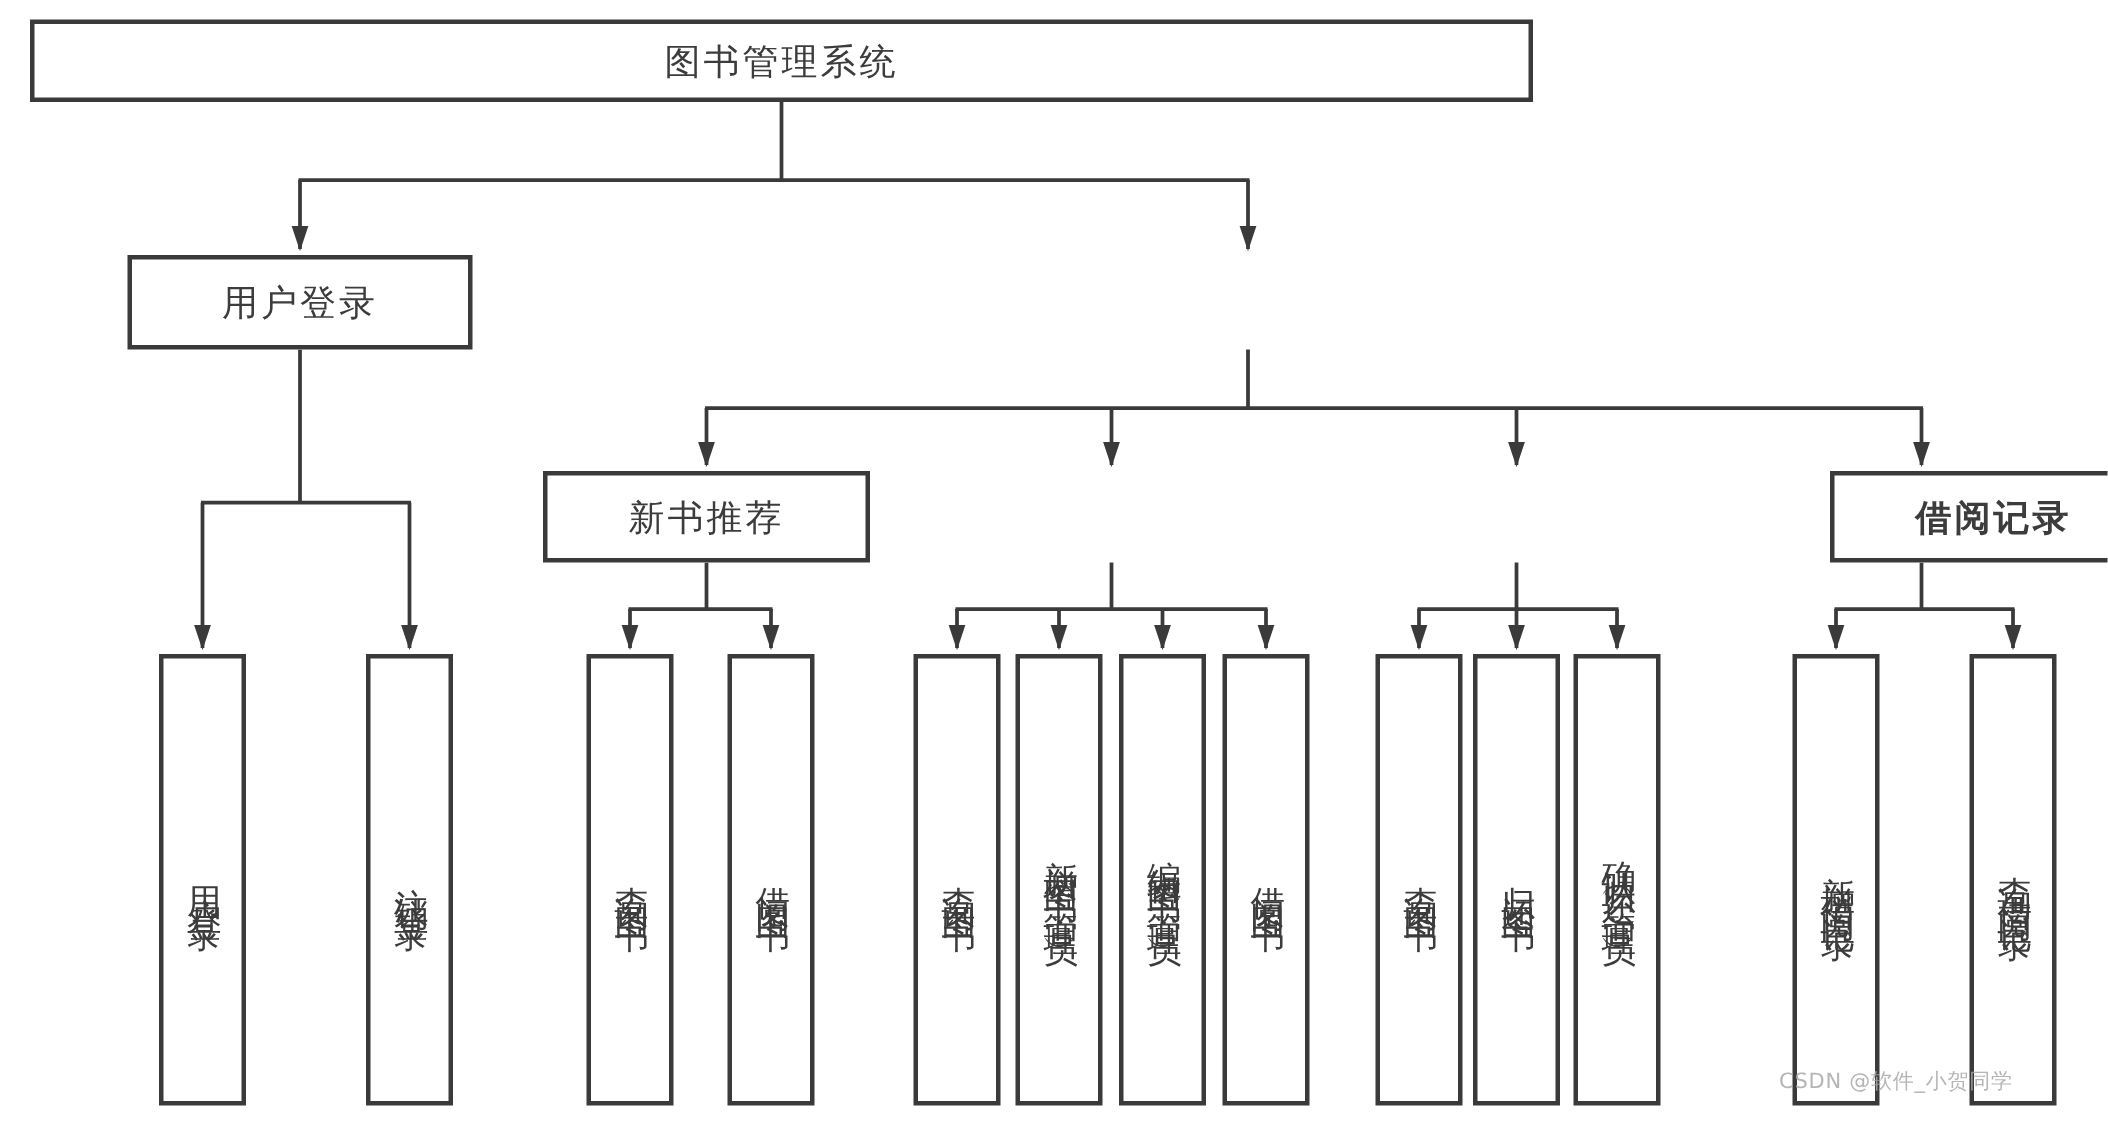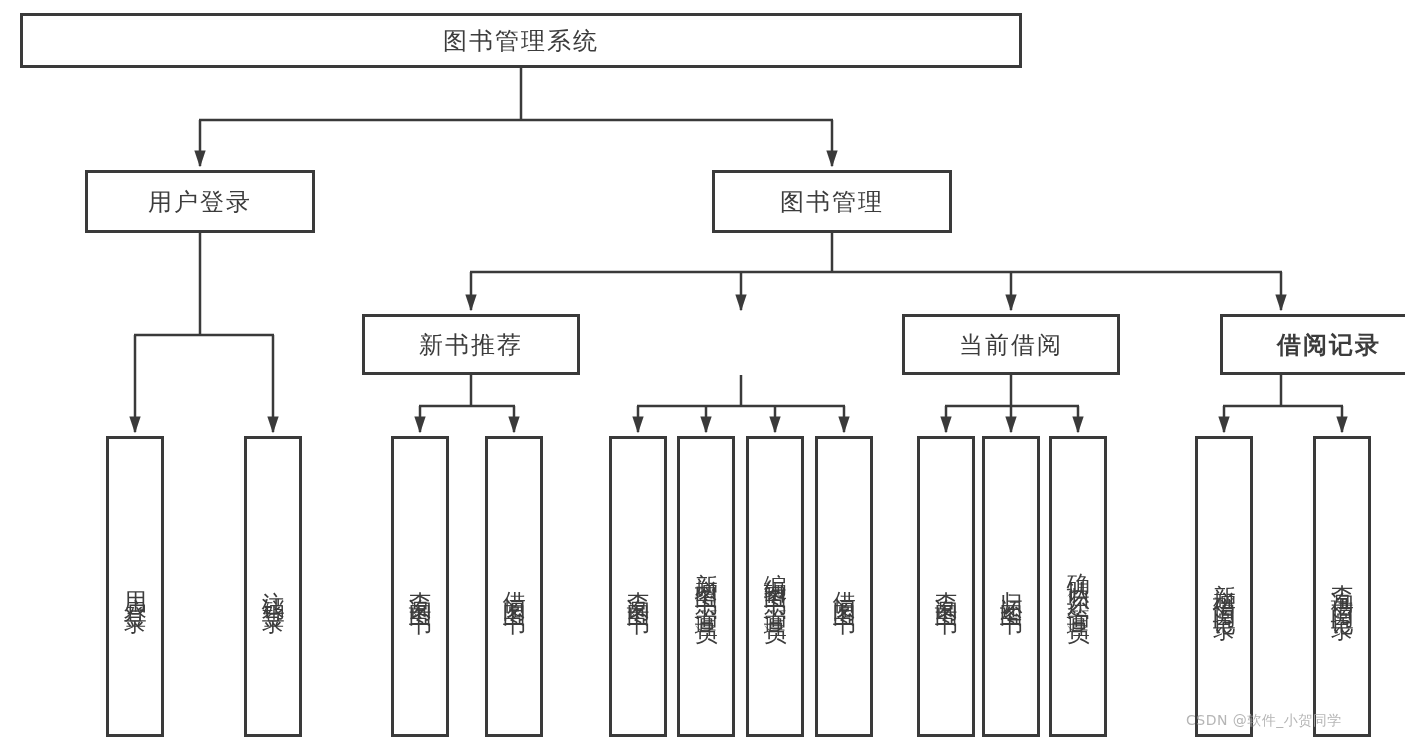--- a/index.html
+++ b/index.html
@@ -101,29 +101,23 @@
     </g>
   </svg>
 
   <div class="box h root">
     <span>图书管理系统</span>
   </div>
 
   <div class="box h l2u">
     <span>用户登录</span>
   </div>
-  <div class="box h l2b">
-    <span>图书管理</span>
-  </div>
 
   <div class="box h l3 l3a">
     <span>新书推荐</span>
-  </div>
-  <div class="box h l3 l3c">
-    <span>当前借阅</span>
   </div>
   <div class="box h l3 l3d">
     <span>借阅记录</span>
   </div>
 
   <div class="box v leaf" style="left:106px">
     <span>用户登录</span>
   </div>
   <div class="box v leaf" style="left:244px">
     <span>注销登录</span>

